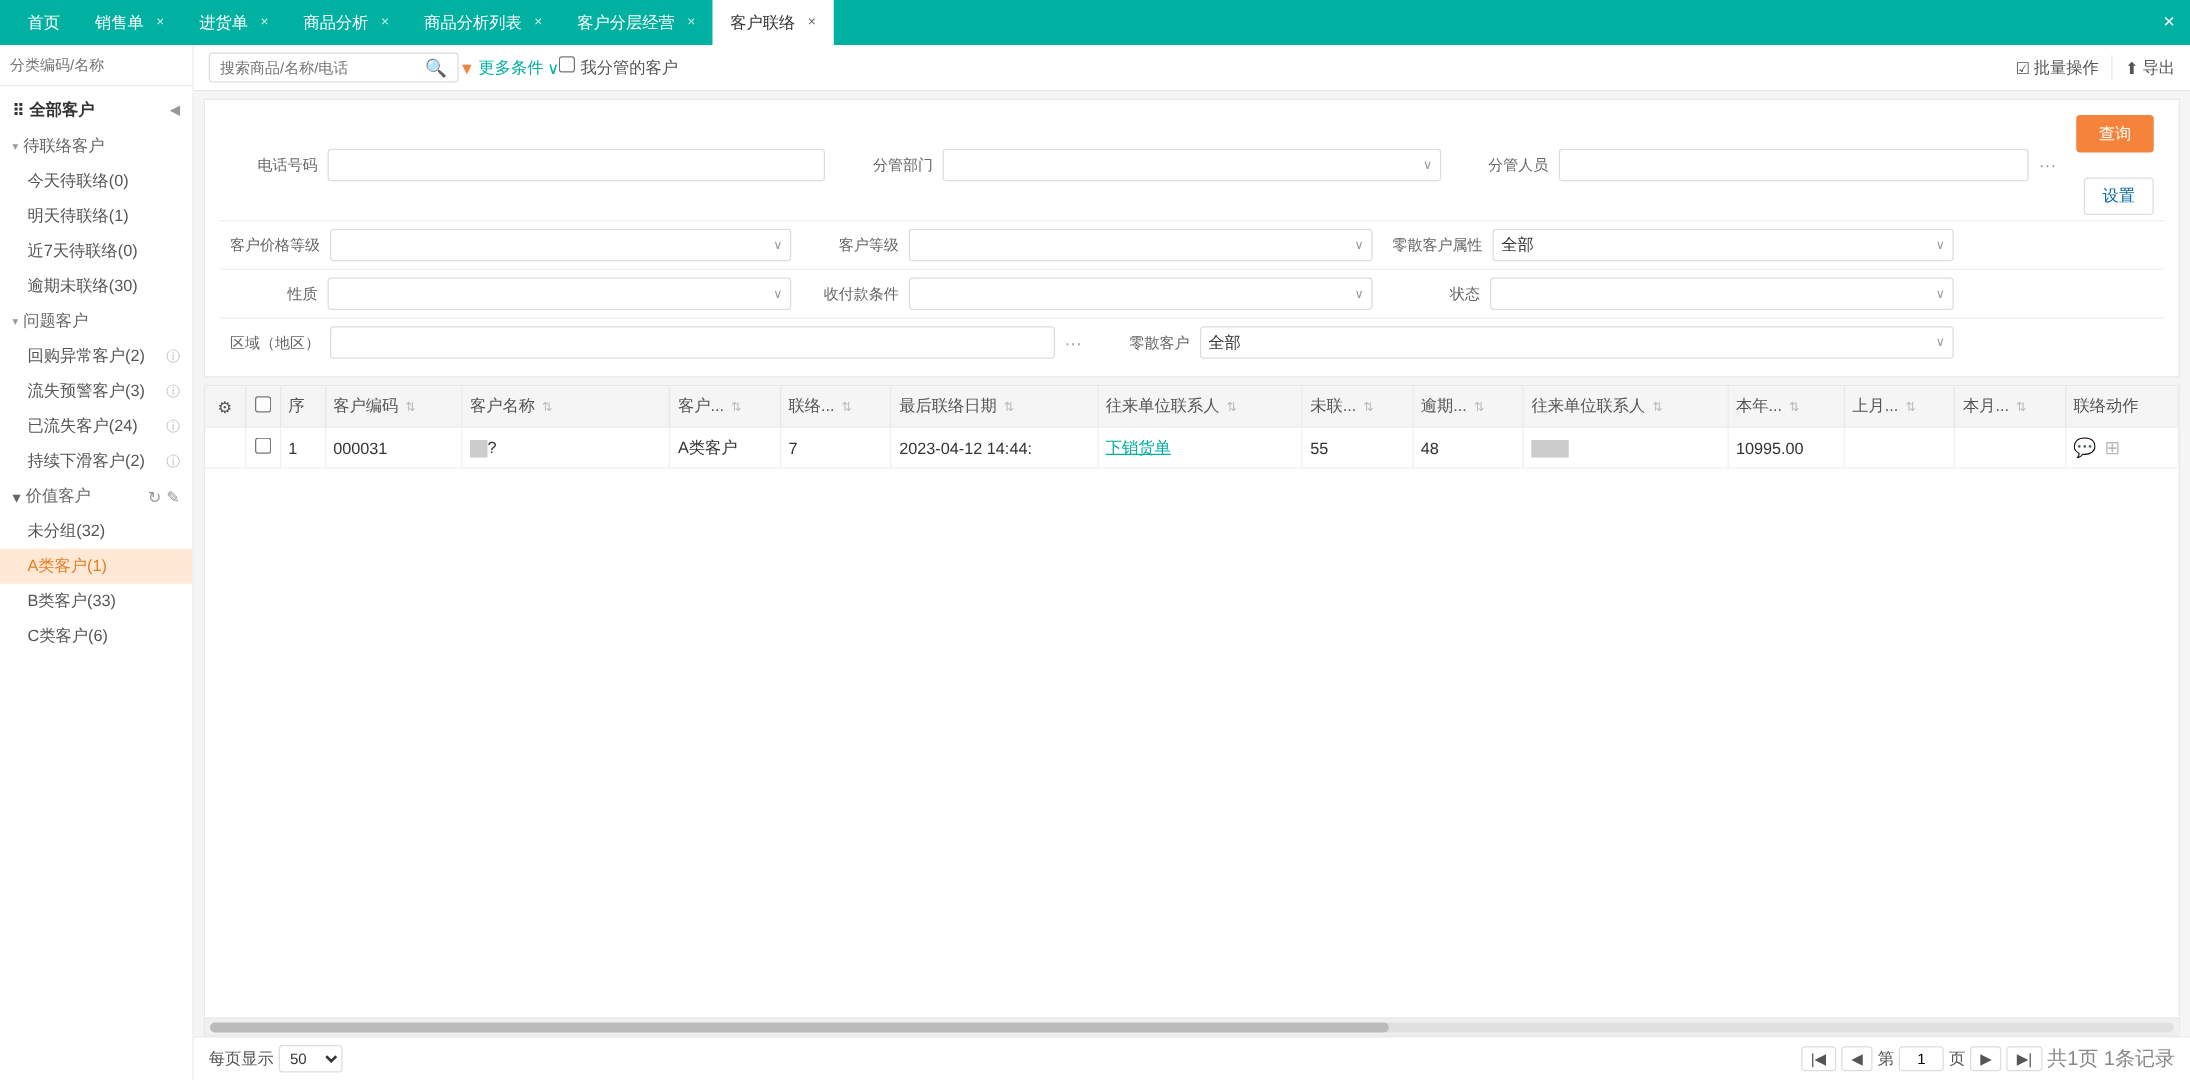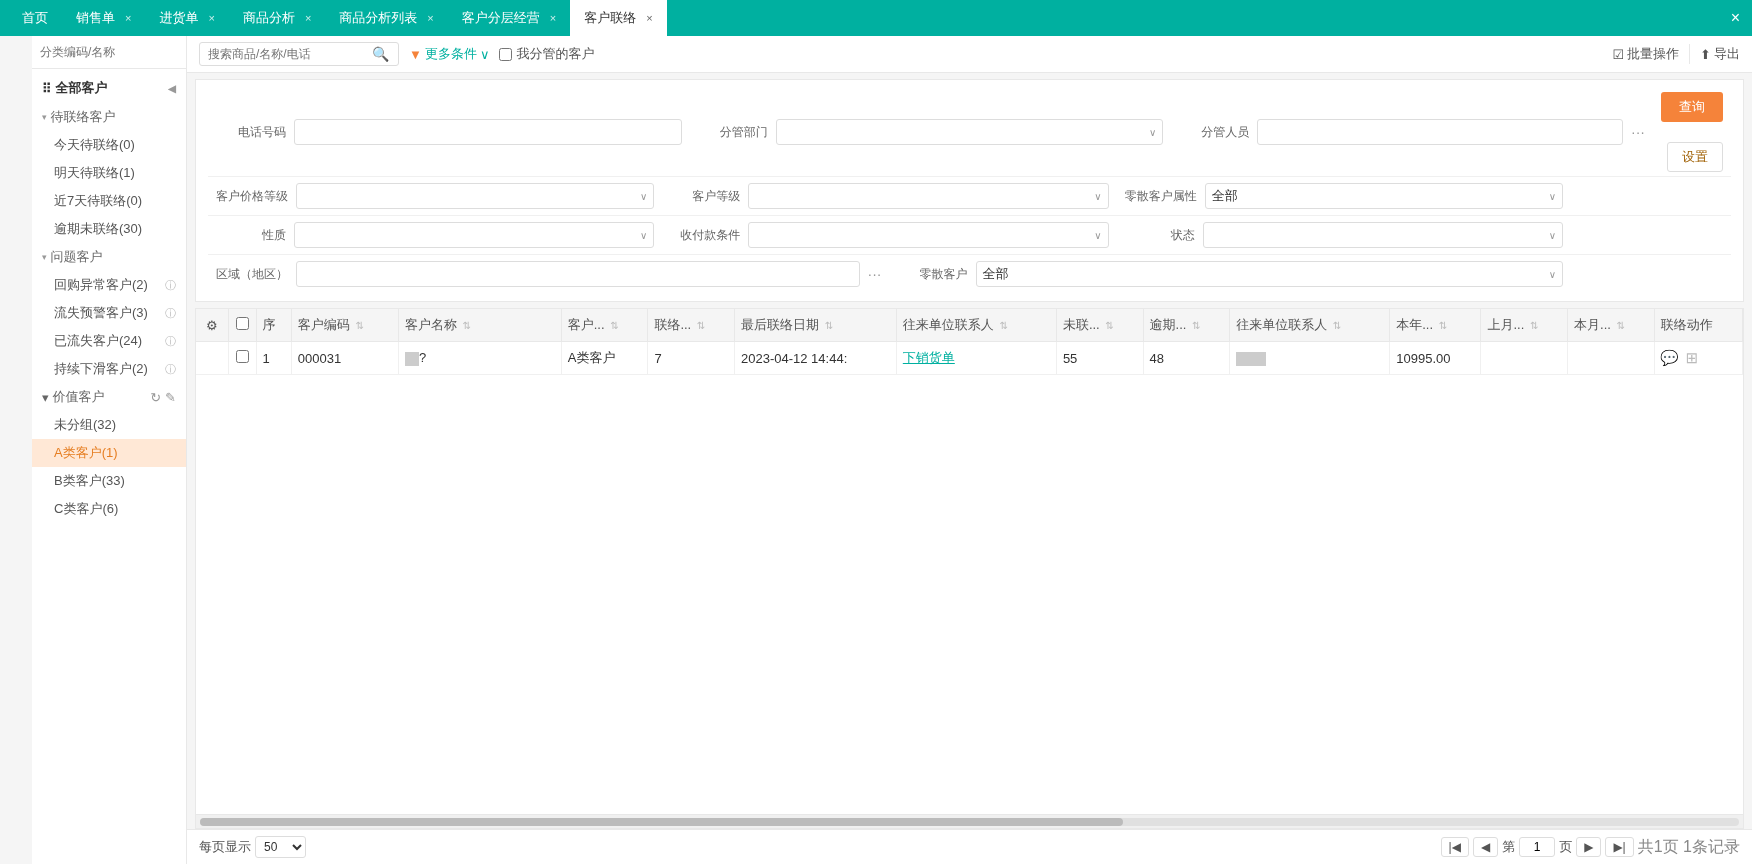--- a/index.html
+++ b/index.html
@@ -44,21 +44,20 @@
       transform: translateY(-50%);
       color: #fff;
       font-size: 16px;
       cursor: pointer;
     }
 
     
     .main-layout {
       display: flex;
       height: calc(864px - 36px);
-      padding-left: 32px;
     }
 
     
     .sidebar {
       width: 155px;
       background: #fff;
       border-right: 1px solid #e8e8e8;
       display: flex;
       flex-direction: column;
       flex-shrink: 0;
@@ -140,21 +139,20 @@
       background: #f5f5f5;
       overflow: hidden;
     }
 
     
     .toolbar-row {
       background: #fff;
       padding: 6px 12px;
       display: flex;
       align-items: center;
-      gap: 10px;
       border-bottom: 1px solid #e8e8e8;
     }
     .search-box {
       display: flex;
       align-items: center;
       border: 1px solid #ddd;
       border-radius: 3px;
       padding: 3px 8px;
       gap: 4px;
       width: 200px;
@@ -168,21 +166,21 @@
       display: flex;
       align-items: center;
       gap: 3px;
       color: #00b0a0;
       cursor: pointer;
       font-size: 12px;
     }
 
     .my-customers {
       display: flex;
-      align-items: center;
+      align-items: flex-start;
       gap: 4px;
       font-size: 12px;
       color: #555;
     }
     .my-customers input[type="checkbox"] { cursor: pointer; }
 
     .toolbar-right {
       margin-left: auto;
       display: flex;
       align-items: center;
@@ -265,21 +263,21 @@
       color: #fff;
       border: none;
       border-radius: 3px;
       padding: 6px 18px;
       font-size: 13px;
       cursor: pointer;
       white-space: nowrap;
     }
     .settings-btn {
       background: #fff;
-      color: #a16207;
+      color: #0369a1;
       border: 1px solid #ddd;
       border-radius: 3px;
       padding: 5px 14px;
       font-size: 13px;
       cursor: pointer;
       white-space: nowrap;
       margin-top: 4px;
     }
 
     .query-settings-col {

